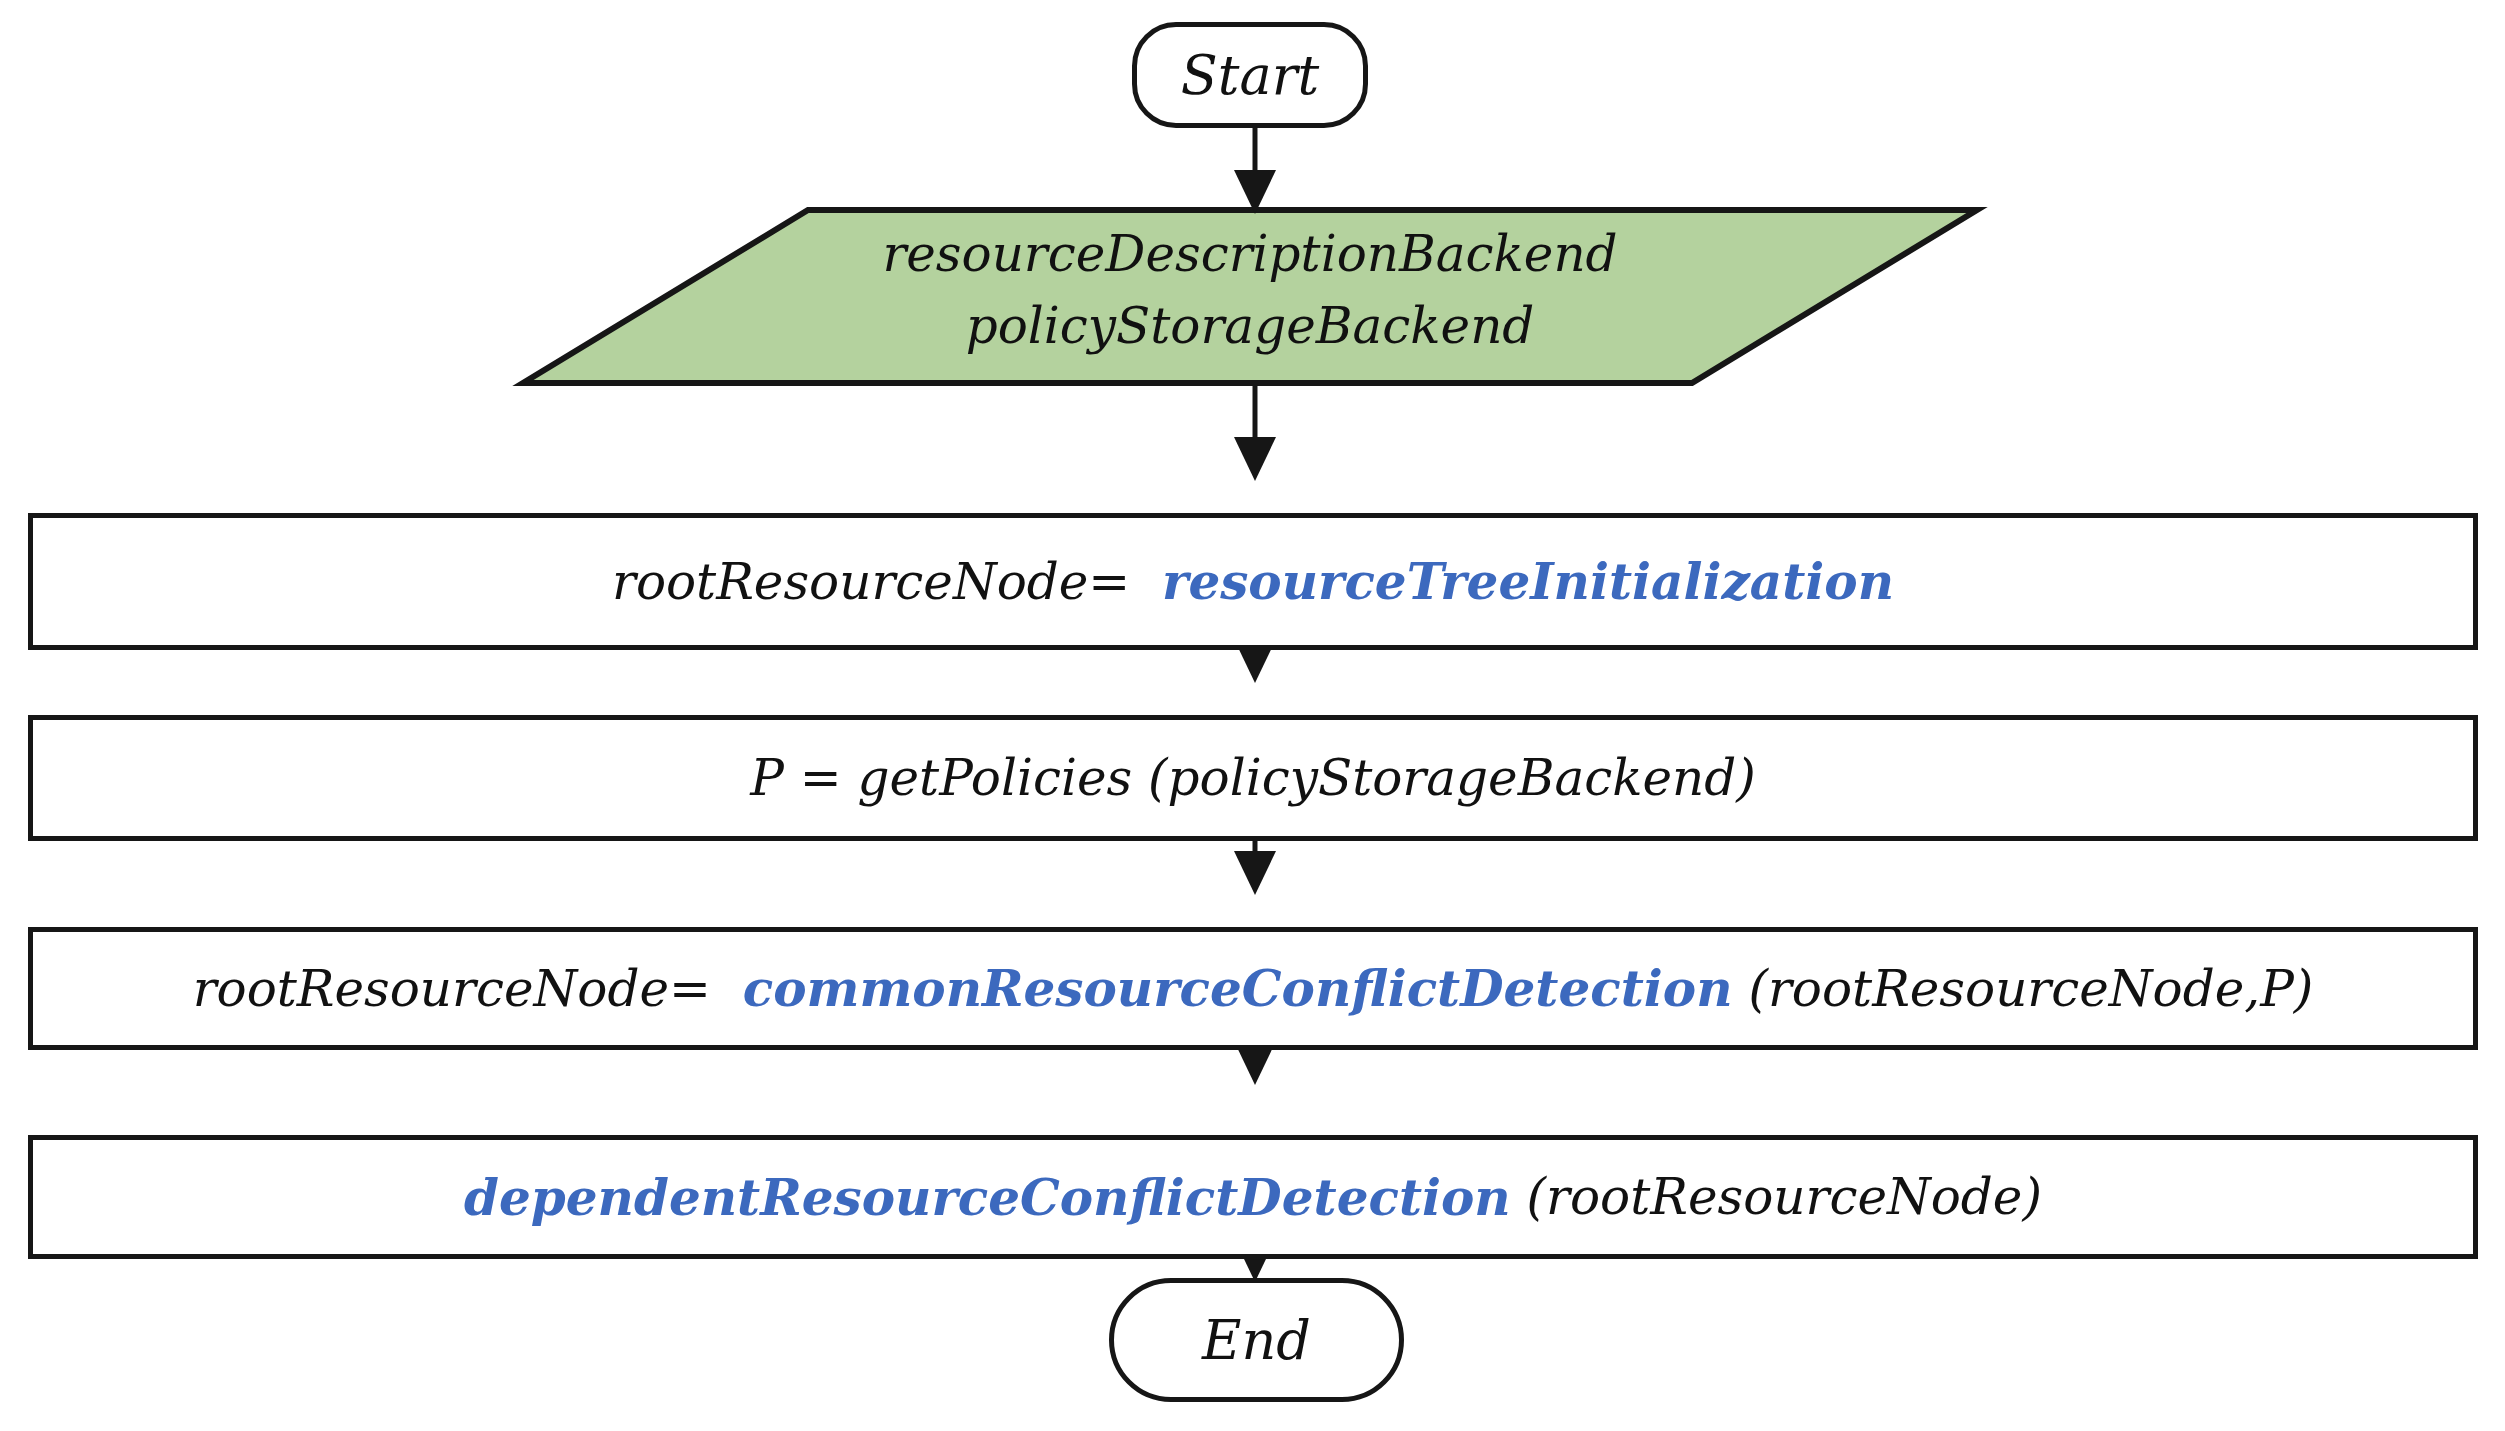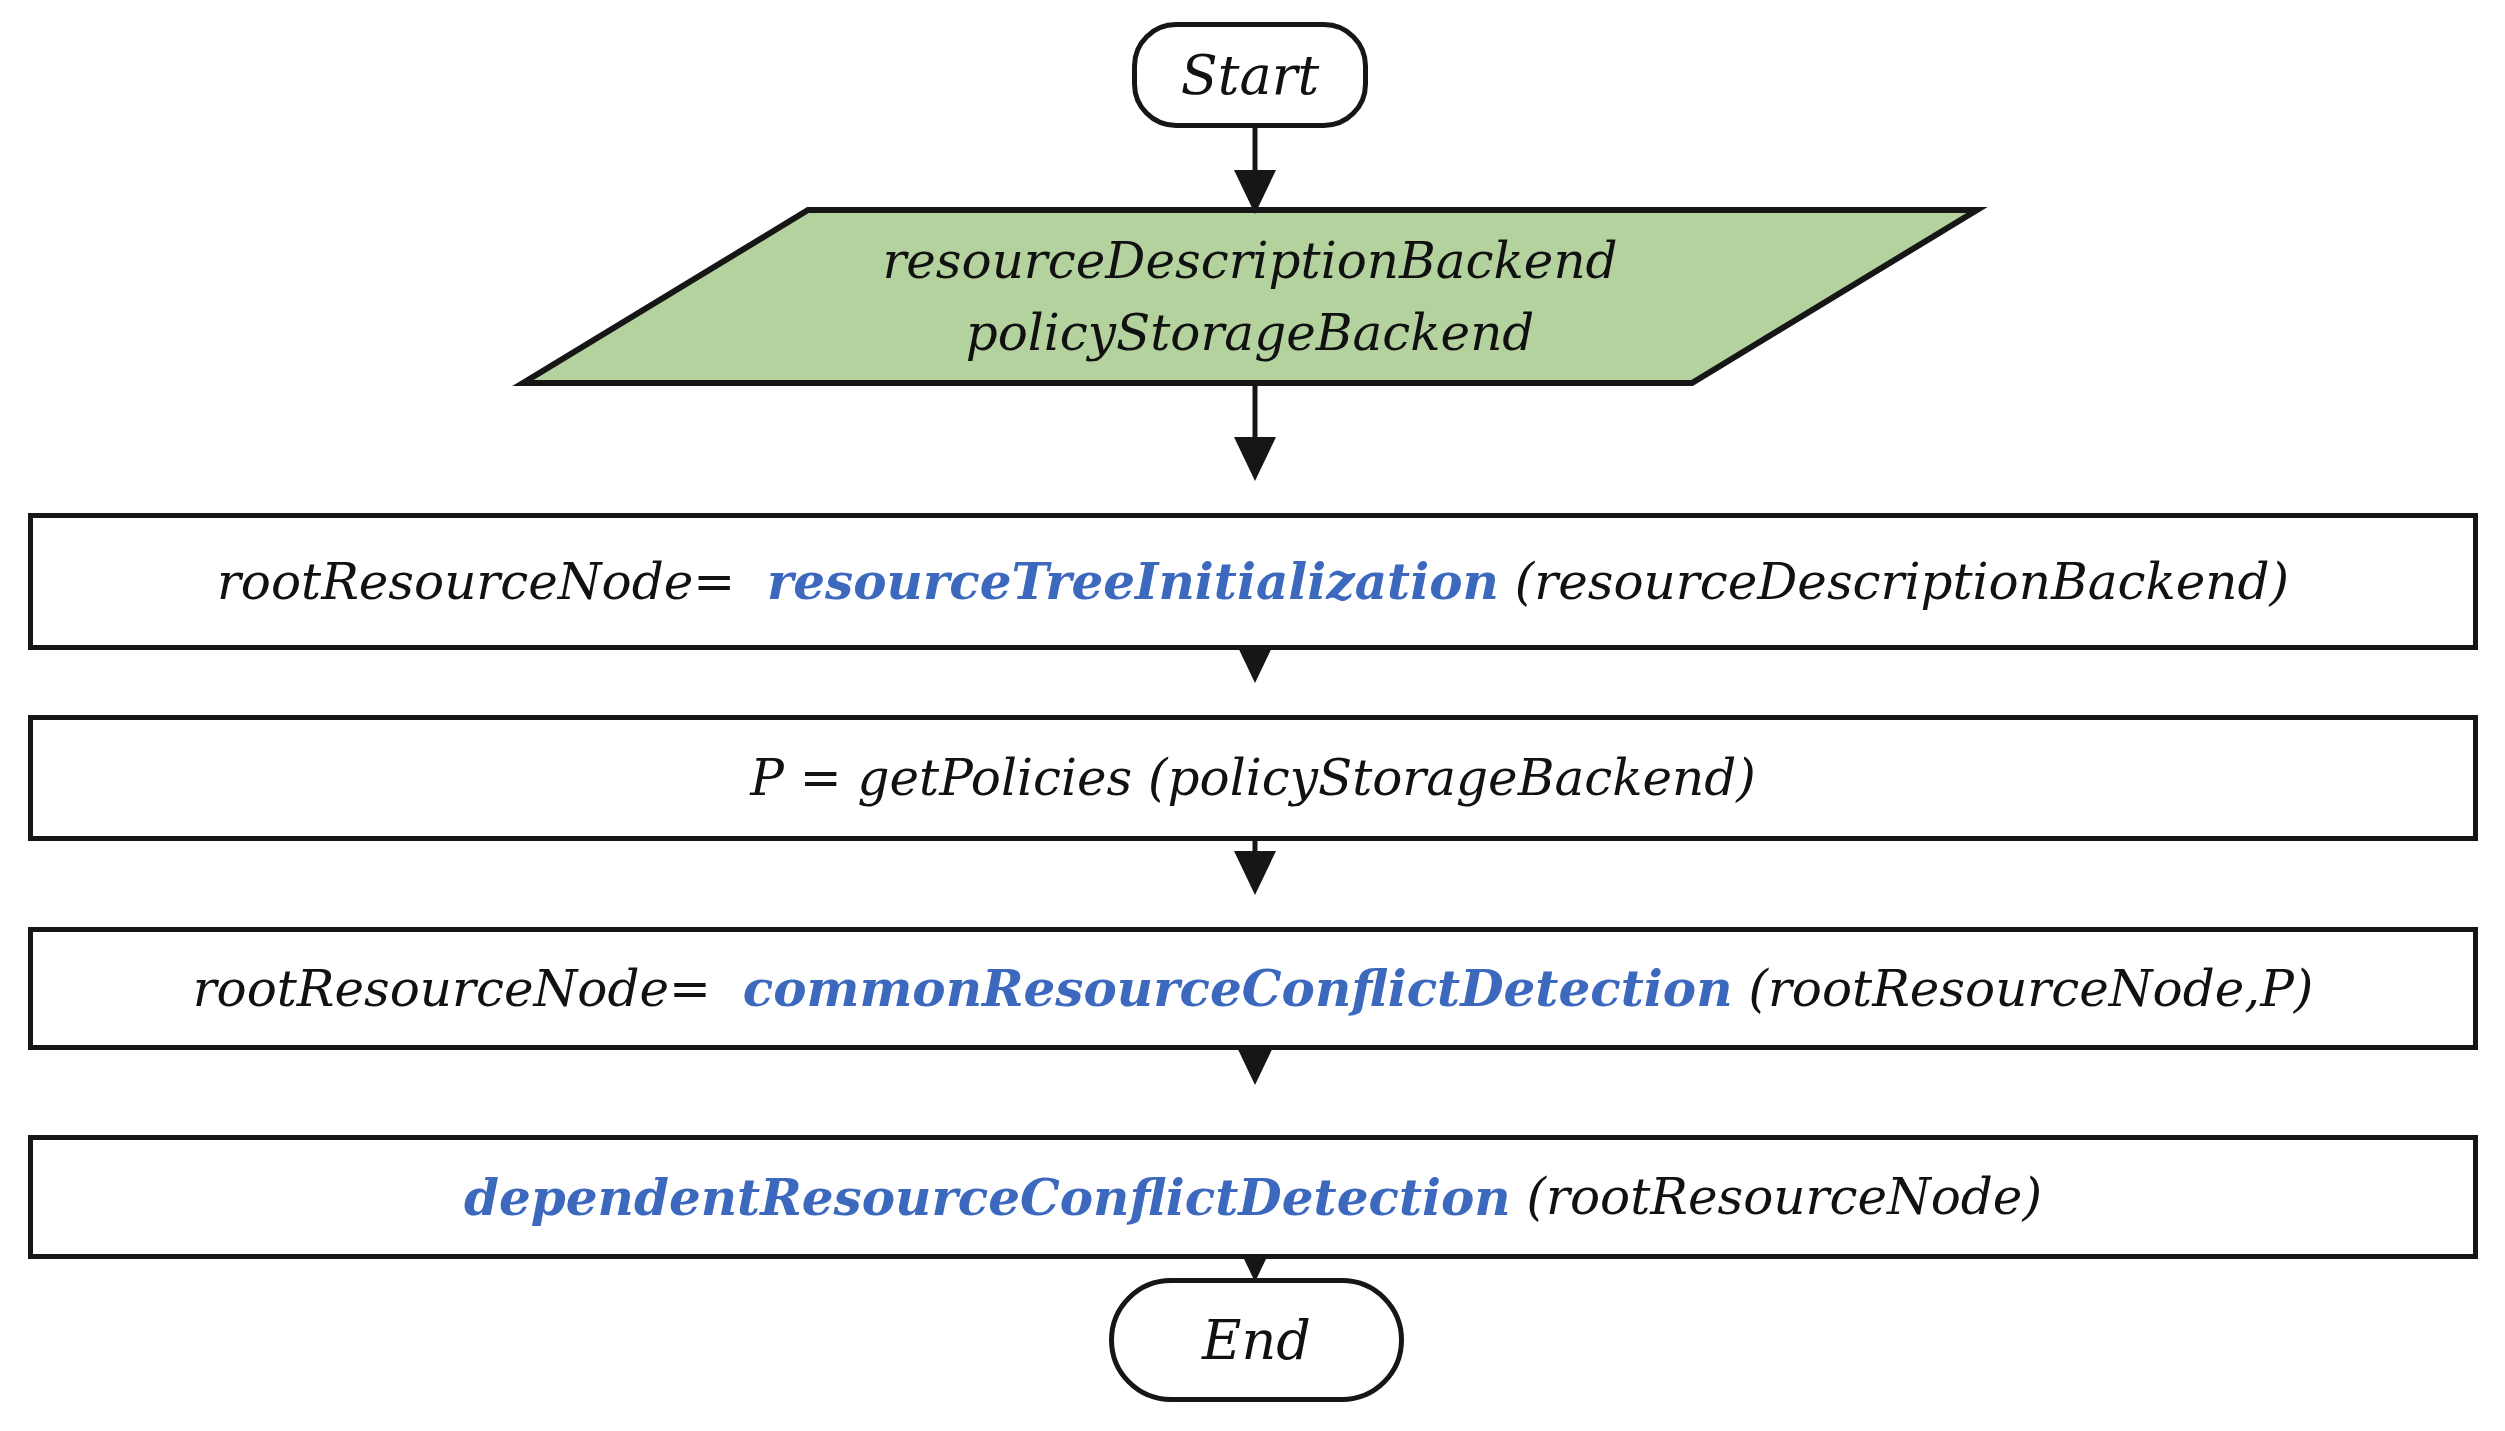--- a/index.html
+++ b/index.html
@@ -46,21 +46,21 @@
   .rect-node.r1{top:477px;height:137px;}
   .rect-node.r2{top:679px;height:126px;}
   .rect-node.r3{top:891px;height:123px;}
   .rect-node.r4{top:1099px;height:124px;}
 
   .call{color:var(--accent);font-weight:bold;}
 
   .io-shape{fill:var(--io-fill);stroke:var(--line);stroke-width:6;}
   .io-text{
     position:absolute;
-    left:523px;top:210px;width:1454px;height:173px;
+    left:523px;top:203px;width:1454px;height:173px;
     display:flex;flex-direction:column;align-items:center;justify-content:center;
     font-size:50px;line-height:72px;
     text-align:center;
   }
   .arrow-line{stroke:var(--line);stroke-width:5;}
   .arrow-head{fill:var(--line);}
 </style>
 </head>
 <body>
 
@@ -104,21 +104,21 @@
   <div class="terminal start">
     <span>Start</span>
   </div>
 
   <div class="io-text">
     <span>resourceDescriptionBackend</span>
     <span>policyStorageBackend</span>
   </div>
 
   <div class="rect-node r1">
-    <span>rootResourceNode=  </span><span class="call">resourceTreeInitialization</span><span> (resourceDescriptionBackend)</span>
+    <span>rootResourceNode=  </span><span class="call">resourceTreeInitialization</span>
   </div>
 
   <div class="rect-node r2">
     <span>P = getPolicies (policyStorageBackend)</span><span class="call"></span><span></span>
   </div>
 
   <div class="rect-node r3">
     <span>rootResourceNode=  </span><span class="call">commonResourceConflictDetection</span><span> (rootResourceNode,P)</span>
   </div>
 

